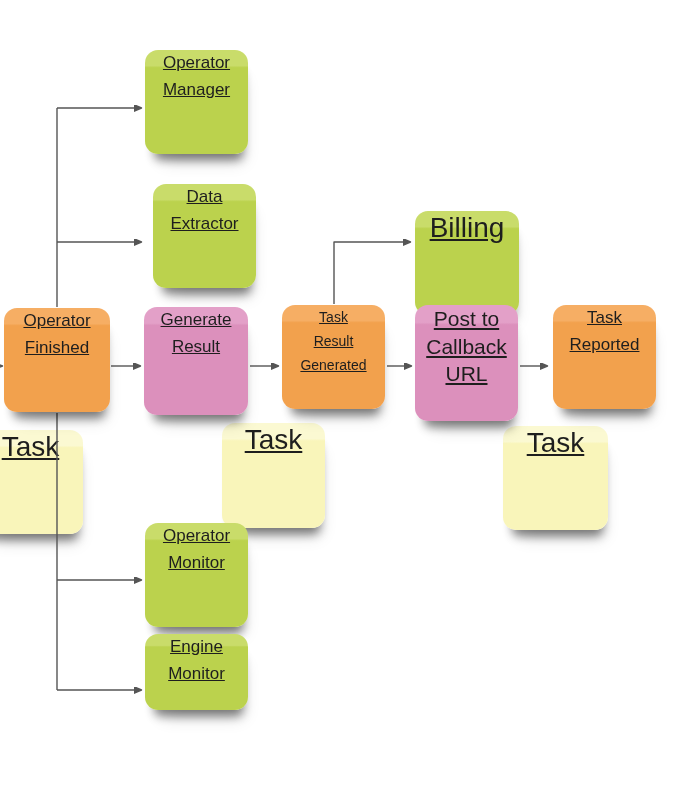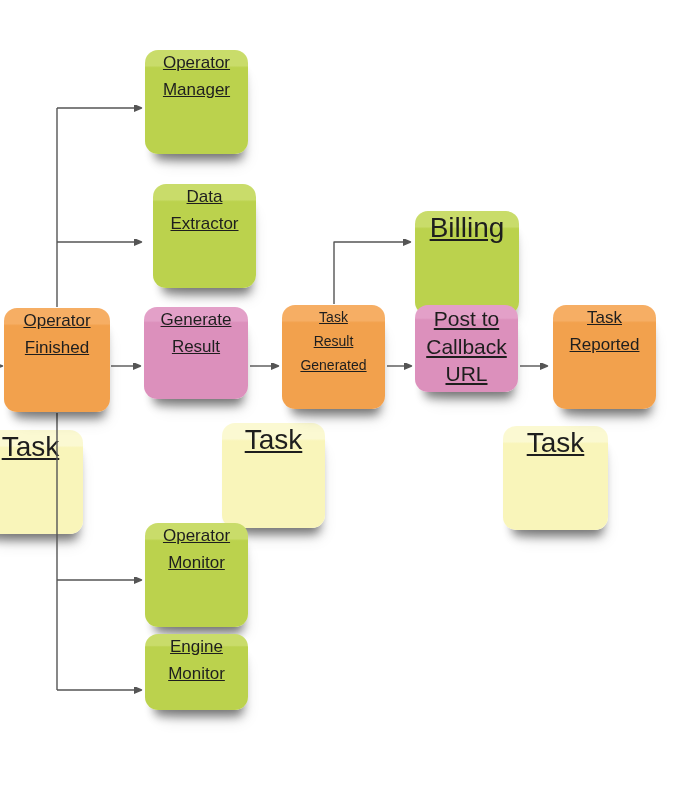--- a/index.html
+++ b/index.html
@@ -84,30 +84,30 @@
     <span>Data
 Extractor</span>
   </div>
   <div class="note c-green fs-lg" style="left:415px;top:183px;width:104px;height:104px;">
     <span>Billing</span>
   </div>
   <div class="note c-orange fs-std" style="left:4px;top:308px;width:106px;height:104px;">
     <span>Operator
 Finished</span>
   </div>
-  <div class="note c-pink fs-std" style="left:144px;top:307px;width:104px;height:92px;">
+  <div class="note c-pink fs-std" style="left:144px;top:307px;width:104px;height:108px;">
     <span>Generate
 Result</span>
   </div>
   <div class="note c-orange fs-sm" style="left:282px;top:305px;width:103px;height:104px;">
     <span>Task
 Result
 Generated</span>
   </div>
-  <div class="note c-pink fs-md" style="left:415px;top:305px;width:103px;height:87px;">
+  <div class="note c-pink fs-md" style="left:415px;top:305px;width:103px;height:116px;">
     <span>Post to
 Callback
 URL</span>
   </div>
   <div class="note c-orange fs-std" style="left:553px;top:305px;width:103px;height:104px;">
     <span>Task
 Reported</span>
   </div>
   <div class="note c-green fs-std" style="left:145px;top:523px;width:103px;height:104px;">
     <span>Operator

